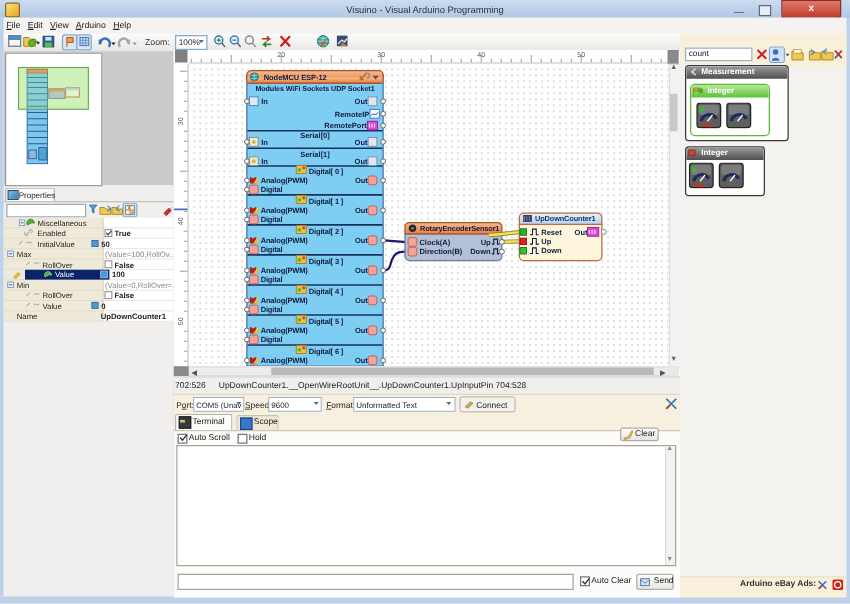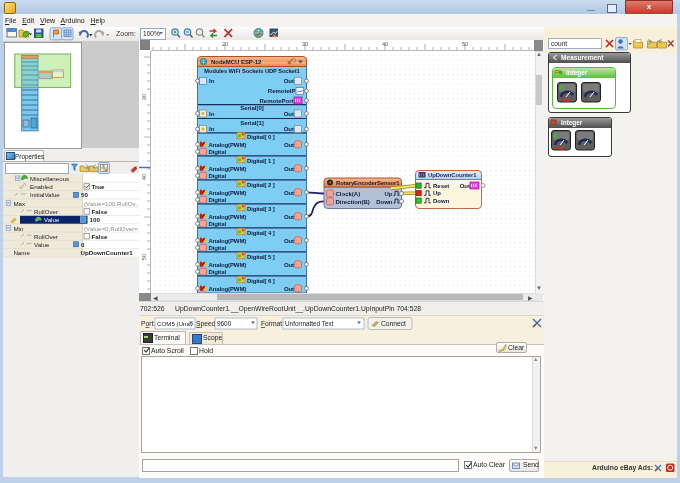--- a/index.html
+++ b/index.html
@@ -10,20 +10,21 @@
 </head>
 <body>
 <div id="win">
 
 <div class="abs" style="left:0;top:0;width:680px;height:14px;background:linear-gradient(#cbdcef,#b0c8e4);border-bottom:1px solid #94aecb;"></div>
 <div class="abs" style="left:0;top:14px;width:3px;height:463px;background:#bdd2ea;"></div>
 <div class="abs" style="left:677px;top:14px;width:3px;height:463px;background:#bdd2ea;"></div>
 <div class="abs" style="left:0;top:477px;width:680px;height:6px;background:#bdd2ea;"></div>
 
 <div class="abs" style="left:4px;top:2px;width:10px;height:10px;background:linear-gradient(135deg,#ffe27a,#e8a41e);border:1px solid #8a6a10;border-radius:2px;"></div>
+<div class="abs tx" style="left:0;top:3px;width:680px;text-align:center;font-size:7.5px;color:#333;">Visuino - Visual Arduino Programming</div>
 
 <div class="abs tx" style="left:585px;top:5px;width:12px;font-size:8px;color:#444;text-align:center;">—</div>
 <div class="abs" style="left:607px;top:4px;width:8px;height:7px;border:1px solid #5a6a80;background:#e4eef8;"></div>
 <div class="abs" style="left:625px;top:0;width:46px;height:13px;background:linear-gradient(#e2796b,#c0392b);border:1px solid #8c2f24;border-radius:0 0 3px 3px;color:#fff;font-size:8px;text-align:center;line-height:12px;font-weight:bold;">x</div>
 
 <div class="abs" style="left:3px;top:14px;width:674px;height:13px;background:#f4f3f1;"></div>
 <div class="abs tx" style="left:5px;top:16.5px;font-size:7px;color:#222;">
 <span style="text-decoration:underline">F</span>ile&nbsp;&nbsp;
 <span style="text-decoration:underline">E</span>dit&nbsp;&nbsp;
 <span style="text-decoration:underline">V</span>iew&nbsp;&nbsp;

